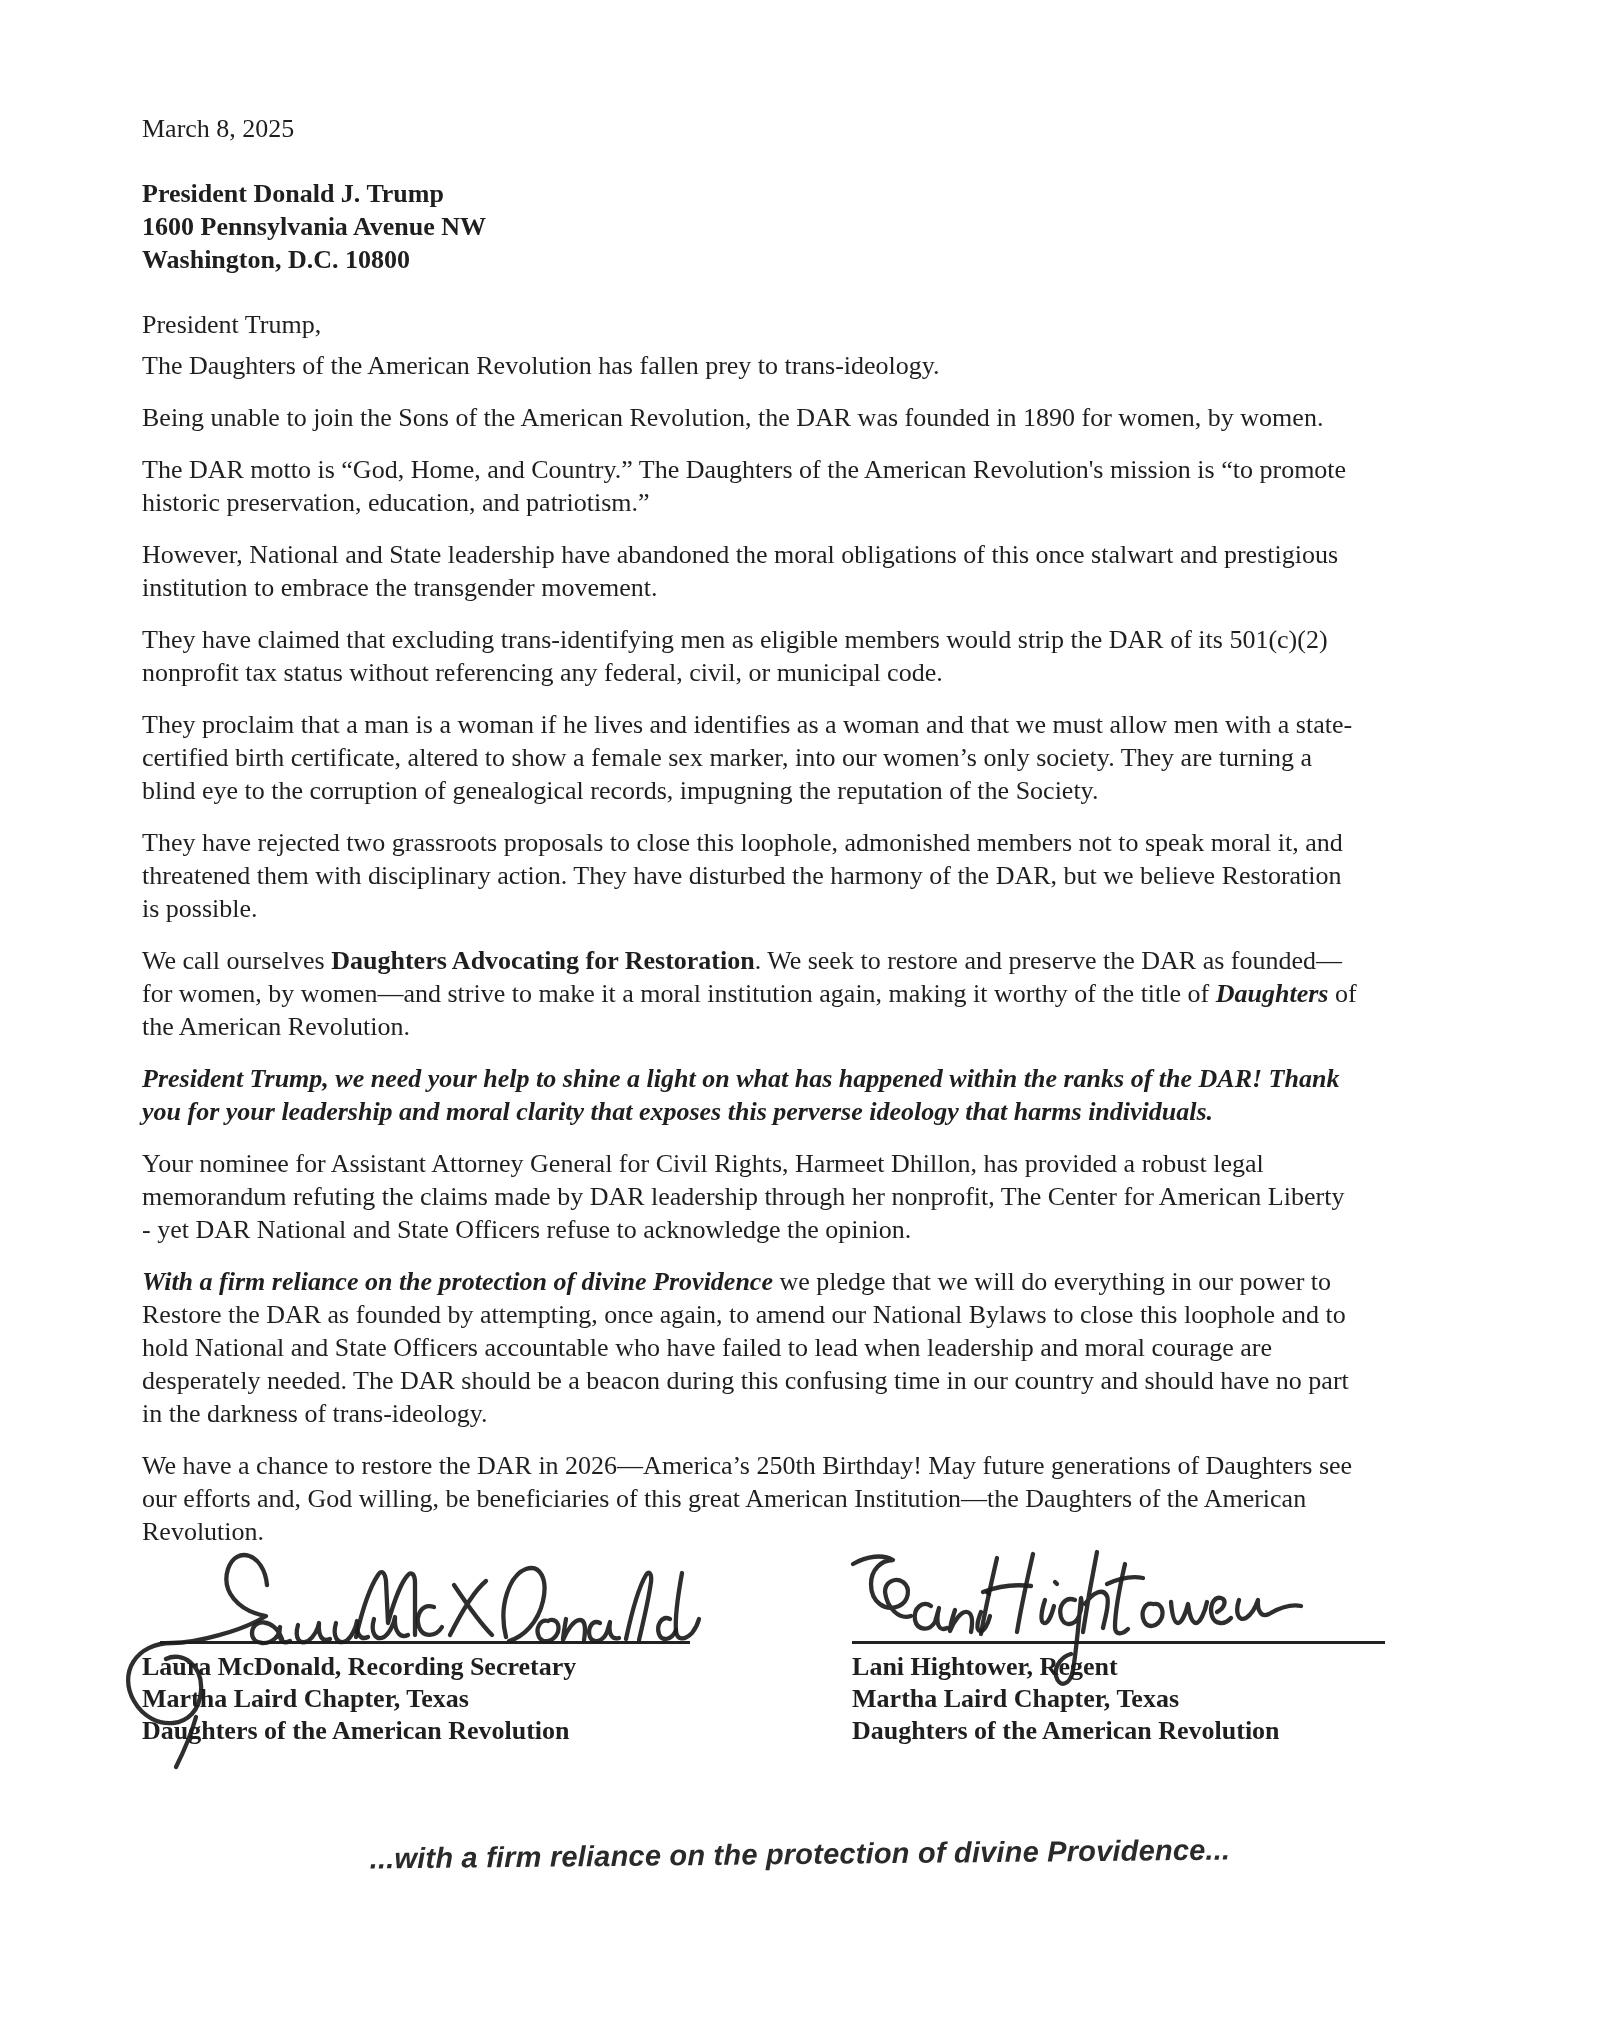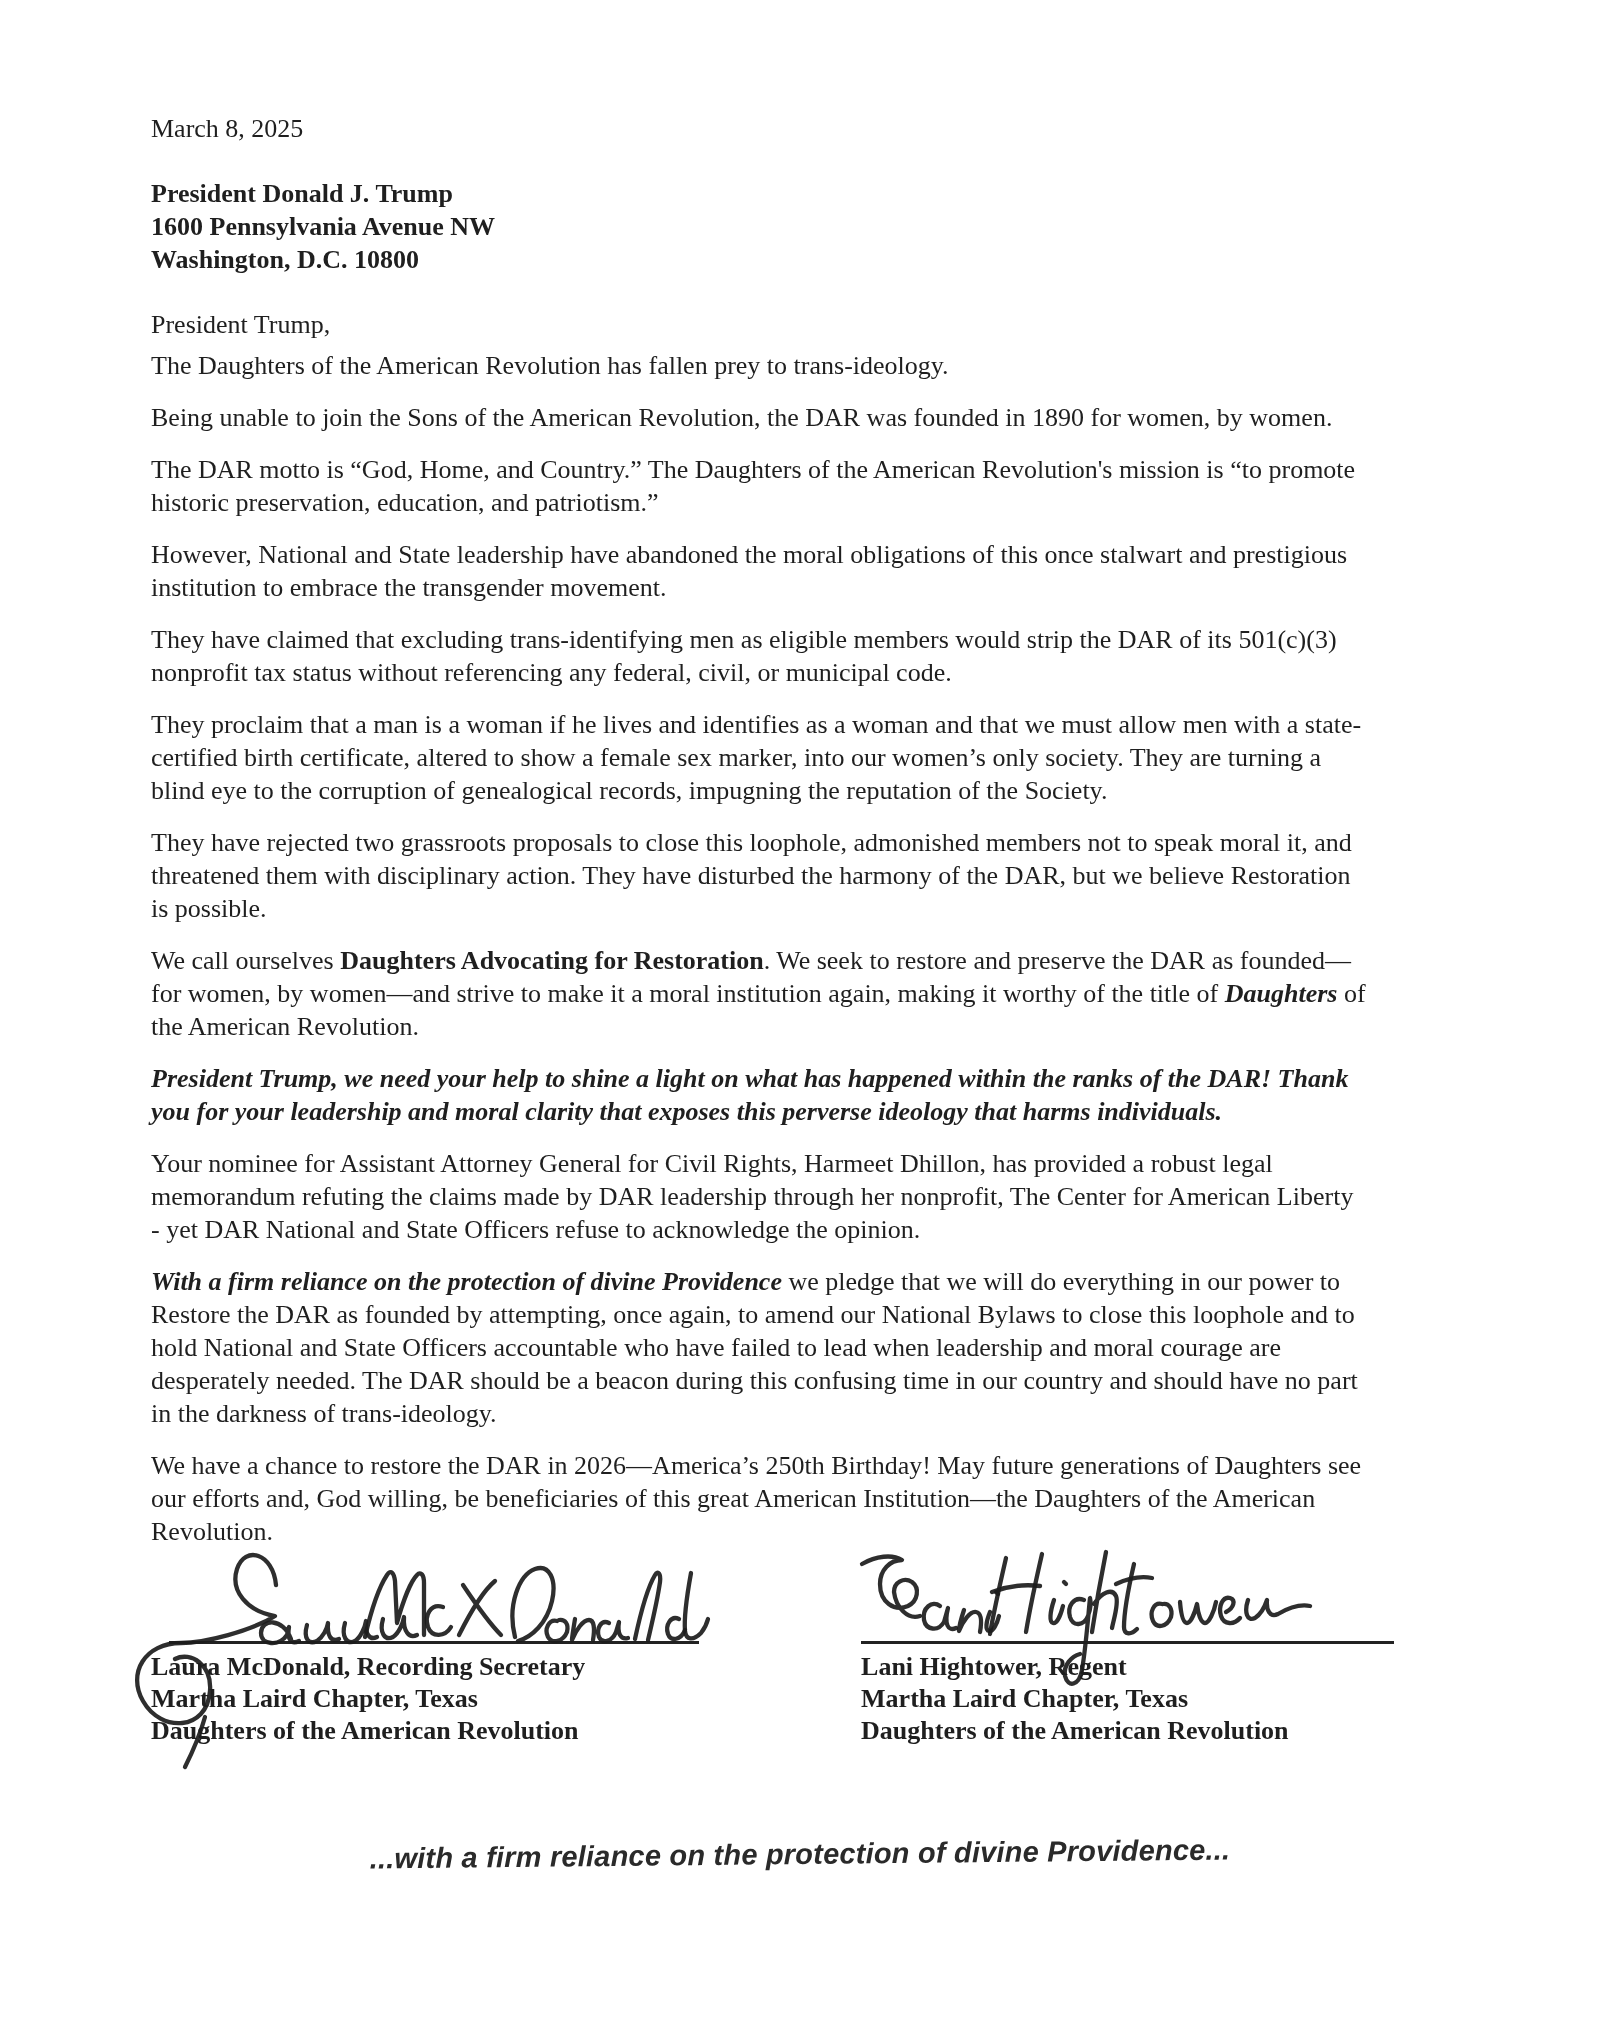--- a/index.html
+++ b/index.html
@@ -5,21 +5,21 @@
   html,body{margin:0;padding:0;background:#e8e8e8;}
   .page{
     position:relative;
     width:1600px;height:2019px;
     background:#ffffff;
     overflow:hidden;
     font-family:"Liberation Serif","DejaVu Serif",serif;
     color:#1f1f1f;
   }
   .content{
-    position:absolute;left:151px;top:0;width:1262px;
+    position:absolute;left:142px;top:0;width:1262px;
     font-size:26px;line-height:33px;
   }
   .date{margin-top:112px;}
   .address{margin-top:32px;}
   .address div{line-height:33px;font-weight:bold;}
   .salutation{margin-top:32px;}
   .paragraphs{margin-top:8px;}
   .para{white-space:pre-line;margin:0 0 19px 0;}
   .seg-b{font-weight:700;}
   .seg-bi{font-weight:700;font-style:italic;}
@@ -60,21 +60,21 @@
 
     <div class="salutation">President Trump,</div>
 
     <div class="paragraphs">
       <p class="para"><span>The Daughters of the American Revolution has fallen prey to trans-ideology.</span></p>
       <p class="para"><span>Being unable to join the Sons of the American Revolution, the DAR was founded in 1890 for women, by women.</span></p>
       <p class="para"><span>The DAR motto is “God, Home, and Country.” The Daughters of the American Revolution's mission is “to promote
 historic preservation, education, and patriotism.”</span></p>
       <p class="para"><span>However, National and State leadership have abandoned the moral obligations of this once stalwart and prestigious
 institution to embrace the transgender movement.</span></p>
-      <p class="para"><span>They have claimed that excluding trans-identifying men as eligible members would strip the DAR of its 501(c)(3)
+      <p class="para"><span>They have claimed that excluding trans-identifying men as eligible members would strip the DAR of its 501(c)(2)
 nonprofit tax status without referencing any federal, civil, or municipal code.</span></p>
       <p class="para"><span>They proclaim that a man is a woman if he lives and identifies as a woman and that we must allow men with a state-
 certified birth certificate, altered to show a female sex marker, into our women’s only society. They are turning a
 blind eye to the corruption of genealogical records, impugning the reputation of the Society.</span></p>
       <p class="para"><span>They have rejected two grassroots proposals to close this loophole, admonished members not to speak moral it, and
 threatened them with disciplinary action. They have disturbed the harmony of the DAR, but we believe Restoration
 is possible.</span></p>
       <p class="para"><span>We call ourselves </span><span class="seg-b">Daughters Advocating for Restoration</span><span>. We seek to restore and preserve the DAR as founded—
 for women, by women—and strive to make it a moral institution again, making it worthy of the title of </span><span class="seg-bi">Daughters</span><span> of
 the American Revolution.</span></p>

